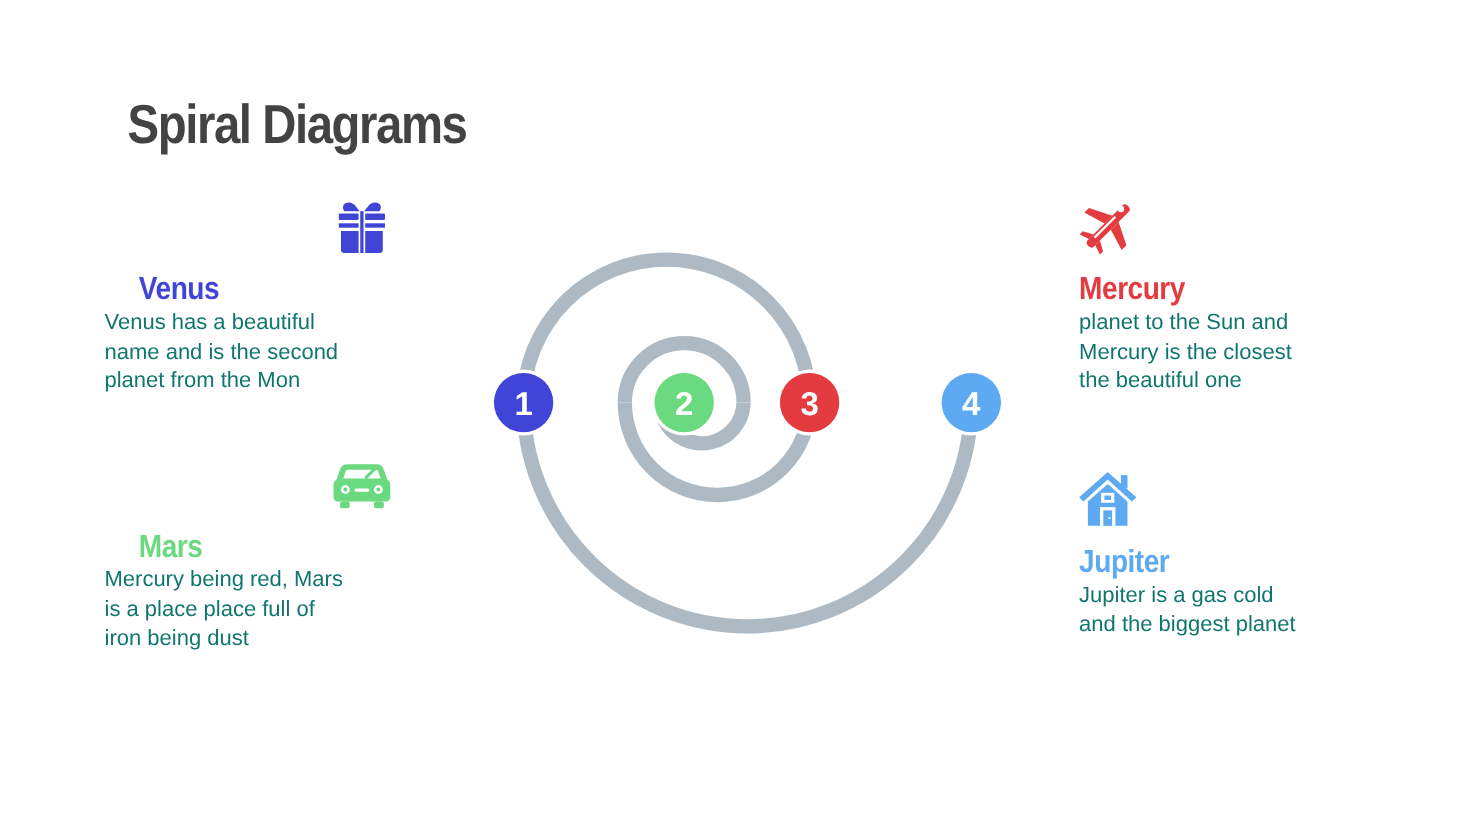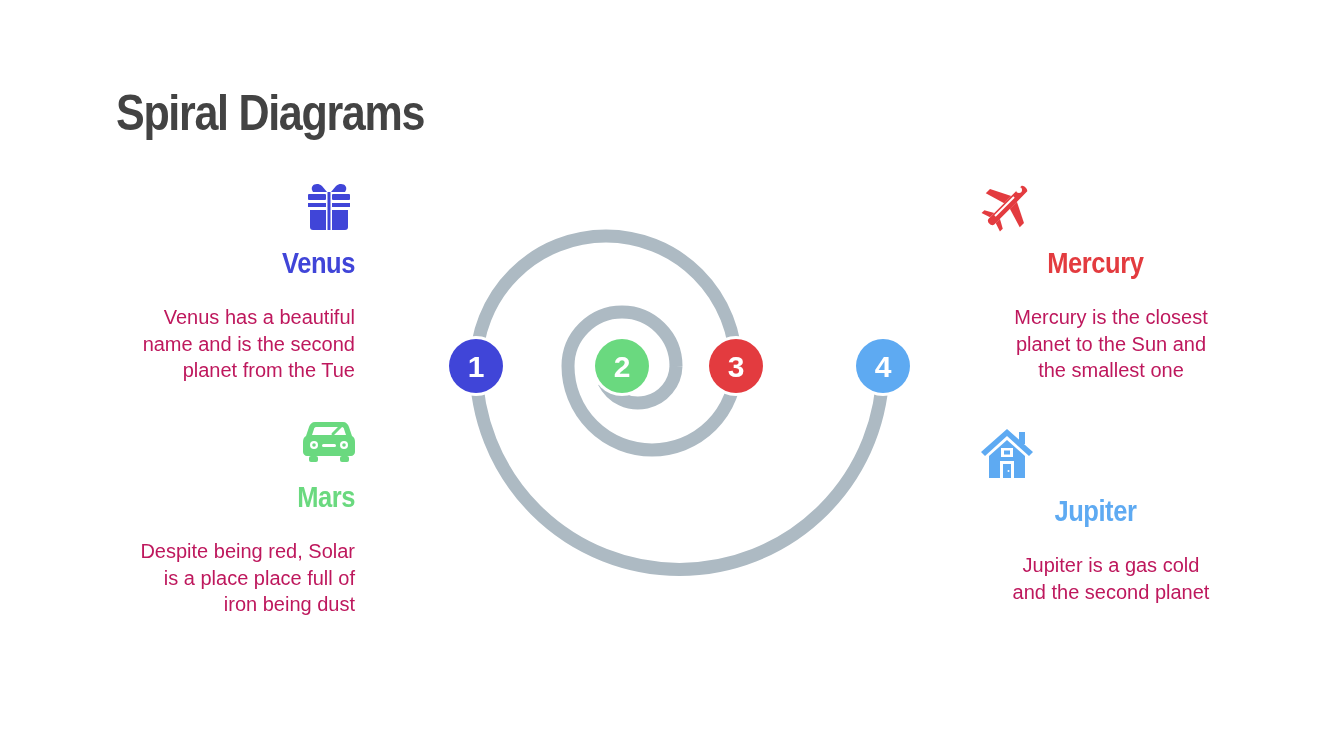--- a/index.html
+++ b/index.html
@@ -9,36 +9,36 @@
     font-family: "Liberation Sans", "DejaVu Sans", sans-serif;
   }
   .title {
     position: absolute; left: 116px; top: 84px;
     font-family: "Liberation Sans", sans-serif;
     font-weight: bold; font-size: 50px; letter-spacing: -1.5px;
     color: #434343; margin: 0; transform: scaleX(0.86); transform-origin: left center;
     white-space: nowrap;
   }
   .block { position: absolute; width: 260px; }
-  .block.left { text-align: right; }
-  .block.right { text-align: center; }
+  .block.left { }
+  .block.right { text-align: left; }
   .icon { width: 52px; height: 52px; display: inline-block; }
   .icon svg { width: 52px; height: 52px; display: block; }
   .block.left .icon-wrap { display: flex; justify-content: flex-end; }
   .block.right .icon-wrap { display: flex; justify-content: flex-start; }
   .heading {
     font-family: "Liberation Sans", sans-serif; font-weight: bold;
     font-size: 29px; margin-top: 14px; height: 34px; line-height: 34px;
     letter-spacing: -0.5px;
   }
   .block.left .heading { transform: scaleX(0.88); transform-origin: right center; }
   .block.right .heading { transform: scaleX(0.88); transform-origin: left center; }
   .desc {
     font-family: "Liberation Sans", sans-serif;
-    font-size: 20px; line-height: 26.5px; color: #be185d; margin-top: 24px;
+    font-size: 20px; line-height: 26.5px; color: #0f766e; margin-top: 0;
   }
   .diagram { position: absolute; left: 0; top: 0; width: 1336px; height: 752px; pointer-events: none; }
   .diagram .node { pointer-events: auto; }
   .node-label {
     font-family: "Liberation Sans", sans-serif; font-weight: bold;
     font-size: 30px; fill: #ffffff;
   }
 </style>
 </head>
 <body>
@@ -60,21 +60,21 @@
           <path d="M29 30 H45 V47 C45 49 44 50 42 50 H29 Z"></path>
           <rect x="24.5" y="12" width="3" height="38"></rect>
         </g>
       </svg>
     </span>
   </div>
   <div class="heading" style="color:#4045d8;">Venus</div>
   <div class="desc">
     <div>Venus has a beautiful</div>
     <div>name and is the second</div>
-    <div>planet from the Tue</div>
+    <div>planet from the Mon</div>
   </div>
 </div>
 
 <div class="block left" style="left:95px; top:414px;">
   <div class="icon-wrap">
     <span class="icon">
       <svg viewBox="0 0 52 52">
         <g fill="#6ad97f">
           <path d="M12 8 H40 C43 8 45 10 46 13 L49 22 C51 23 52 25 52 28 V38 C52 40 50 42 48 42 H4 C2 42 0 40 0 38 V28 C0 25 1 23 3 22 L6 13 C7 10 9 8 12 8 Z M13 13 C12 13 11 14 11 15 L9 21 H43 L41 15 C41 14 40 13 39 13 Z"></path>
           <rect x="6" y="42" width="9" height="6" rx="2"></rect>
@@ -84,21 +84,21 @@
         <circle cx="11" cy="31" r="4" fill="#ffffff"></circle>
         <circle cx="41" cy="31" r="4" fill="#ffffff"></circle>
         <circle cx="11" cy="31" r="1.8" fill="#6ad97f"></circle>
         <circle cx="41" cy="31" r="1.8" fill="#6ad97f"></circle>
         <rect x="19" y="30" width="14" height="3" rx="1.5" fill="#ffffff"></rect>
       </svg>
     </span>
   </div>
   <div class="heading" style="color:#6ad97f;">Mars</div>
   <div class="desc">
-    <div>Despite being red, Solar</div>
+    <div>Mercury being red, Mars</div>
     <div>is a place place full of</div>
     <div>iron being dust</div>
   </div>
 </div>
 
 <div class="block right" style="left:981px; top:180px;">
   <div class="icon-wrap">
     <span class="icon">
       <svg viewBox="0 0 52 52">
         <g fill="#e33b3f" transform="rotate(45 26 26)">
@@ -108,23 +108,23 @@
           <path d="M22 40 L13 45 L13 49 L22 46 Z"></path>
           <path d="M30 40 L39 45 L39 49 L30 46 Z"></path>
         </g>
         <circle cx="38" cy="10" r="3" fill="#ffffff"></circle>
         <line x1="14" y1="36" x2="33" y2="17" stroke="#ffffff" stroke-width="2"></line>
       </svg>
     </span>
   </div>
   <div class="heading" style="color:#e33b3f;">Mercury</div>
   <div class="desc">
+    <div>planet to the Sun and</div>
     <div>Mercury is the closest</div>
-    <div>planet to the Sun and</div>
-    <div>the smallest one</div>
+    <div>the beautiful one</div>
   </div>
 </div>
 
 <div class="block right" style="left:981px; top:428px;">
   <div class="icon-wrap">
     <span class="icon">
       <svg viewBox="0 0 52 52">
         <g fill="#5eaaf2">
           <rect x="38" y="4" width="6" height="12"></rect>
           <path d="M26 1 L52 24 L48 28 L26 8 L4 28 L0 24 Z"></path>
@@ -134,21 +134,21 @@
         <rect x="23" y="22.5" width="6" height="4" fill="#5eaaf2"></rect>
         <rect x="19" y="33" width="14" height="17" fill="#ffffff"></rect>
         <rect x="22" y="36" width="8" height="14" fill="#5eaaf2"></rect>
         <circle cx="27.5" cy="43" r="1" fill="#ffffff"></circle>
       </svg>
     </span>
   </div>
   <div class="heading" style="color:#5eaaf2;">Jupiter</div>
   <div class="desc">
     <div>Jupiter is a gas cold</div>
-    <div>and the second planet</div>
+    <div>and the biggest planet</div>
   </div>
 </div>
 
 <svg class="diagram" viewBox="0 0 1336 752">
   <g fill="none" stroke="#adbac3" stroke-width="13">
 
     <path d="M 476 366 A 130 130 0 0 1 736 366"></path>
 
     <path d="M 476 366 A 203.5 203.5 0 0 0 883 366"></path>
 

